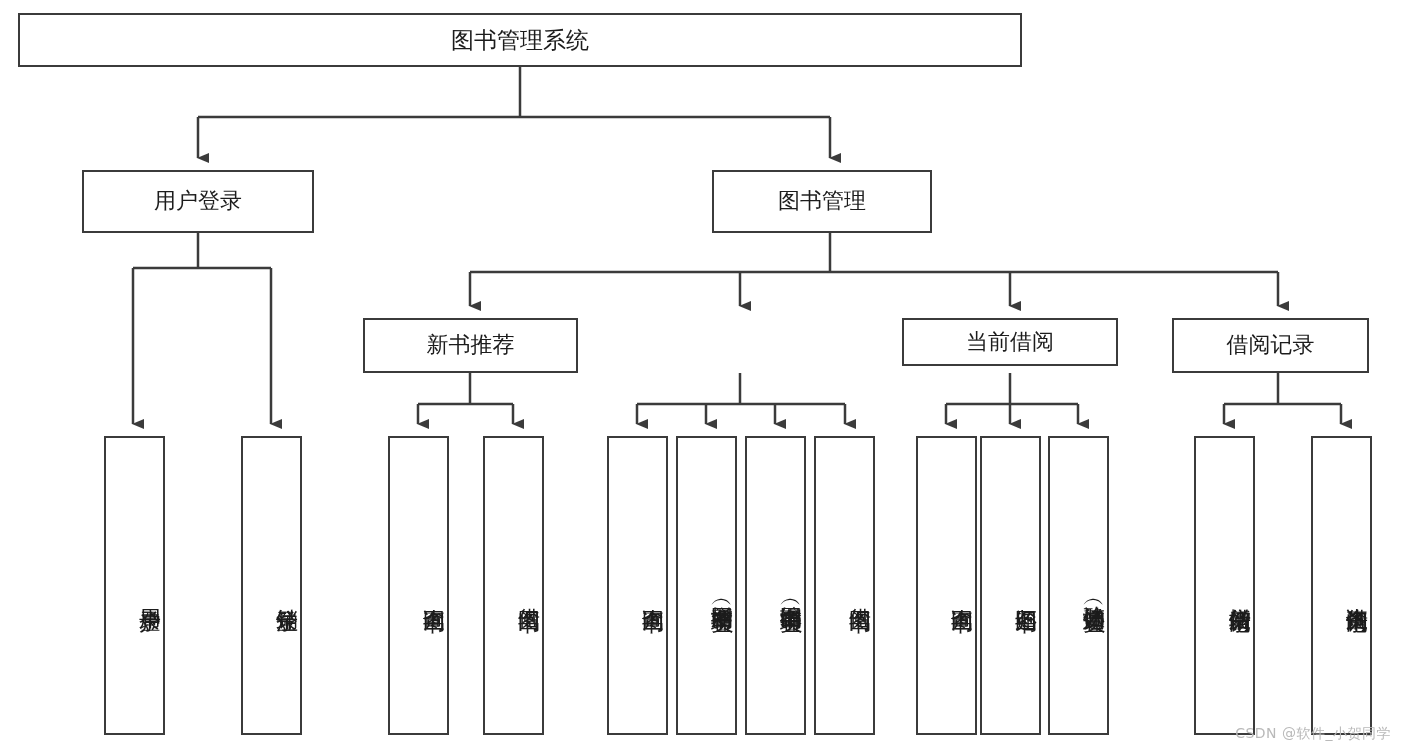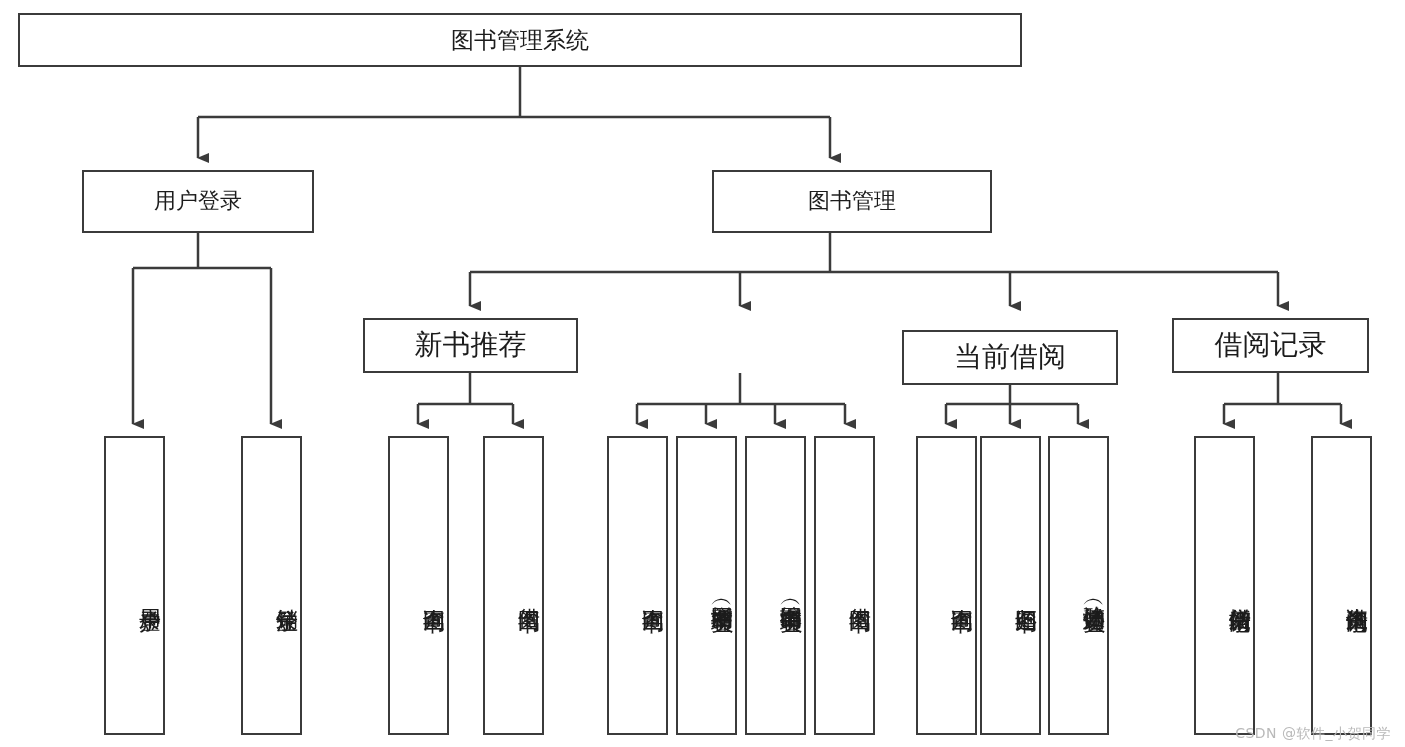--- a/index.html
+++ b/index.html
@@ -38,21 +38,21 @@
     line-height: 1.22;
     text-align: left;
   }
   .node.root {
     font-size: 23px;
   }
   .node.lvl2 {
     font-size: 22px;
   }
   .node.lvl3 {
-    font-size: 28px;
+    font-size: 22px;
   }
   .node.leaf {
     font-size: 22px;
     writing-mode: vertical-rl;
     text-orientation: upright;
     letter-spacing: 1px;
     padding-top: 14px;
     align-items: flex-start;
     justify-content: center;
   }
@@ -127,28 +127,28 @@
     </g>
   </svg>
 
   <div class="node root" style="left:18px; top:13px; width:1004px; height:54px;">
     <span class="lbl">图书管理系统</span>
   </div>
 
   <div class="node lvl2" style="left:82px; top:170px; width:232px; height:63px;">
     <span class="lbl">用户登录</span>
   </div>
-  <div class="node lvl2" style="left:712px; top:170px; width:280px; height:63px;">
+  <div class="node lvl2" style="left:712px; top:170px; width:220px; height:63px;">
     <span class="lbl">图书管理</span>
   </div>
 
   <div class="node lvl3" style="left:363px; top:318px; width:215px; height:55px;">
     <span class="lbl">新书推荐</span>
   </div>
-  <div class="node lvl3" style="left:902px; top:318px; width:216px; height:55px;margin-top:12px;">
+  <div class="node lvl3" style="left:902px; top:318px; width:216px; height:48px;">
     <span class="lbl">当前借阅</span>
   </div>
   <div class="node lvl3" style="left:1172px; top:318px; width:197px; height:55px;">
     <span class="lbl">借阅记录</span>
   </div>
 
   <div class="node leaf" style="left:104px; top:436px; width:61px; height:299px;">
     <span class="lbl">用户登录</span>
   </div>
   <div class="node leaf" style="left:241px; top:436px; width:61px; height:299px;">

